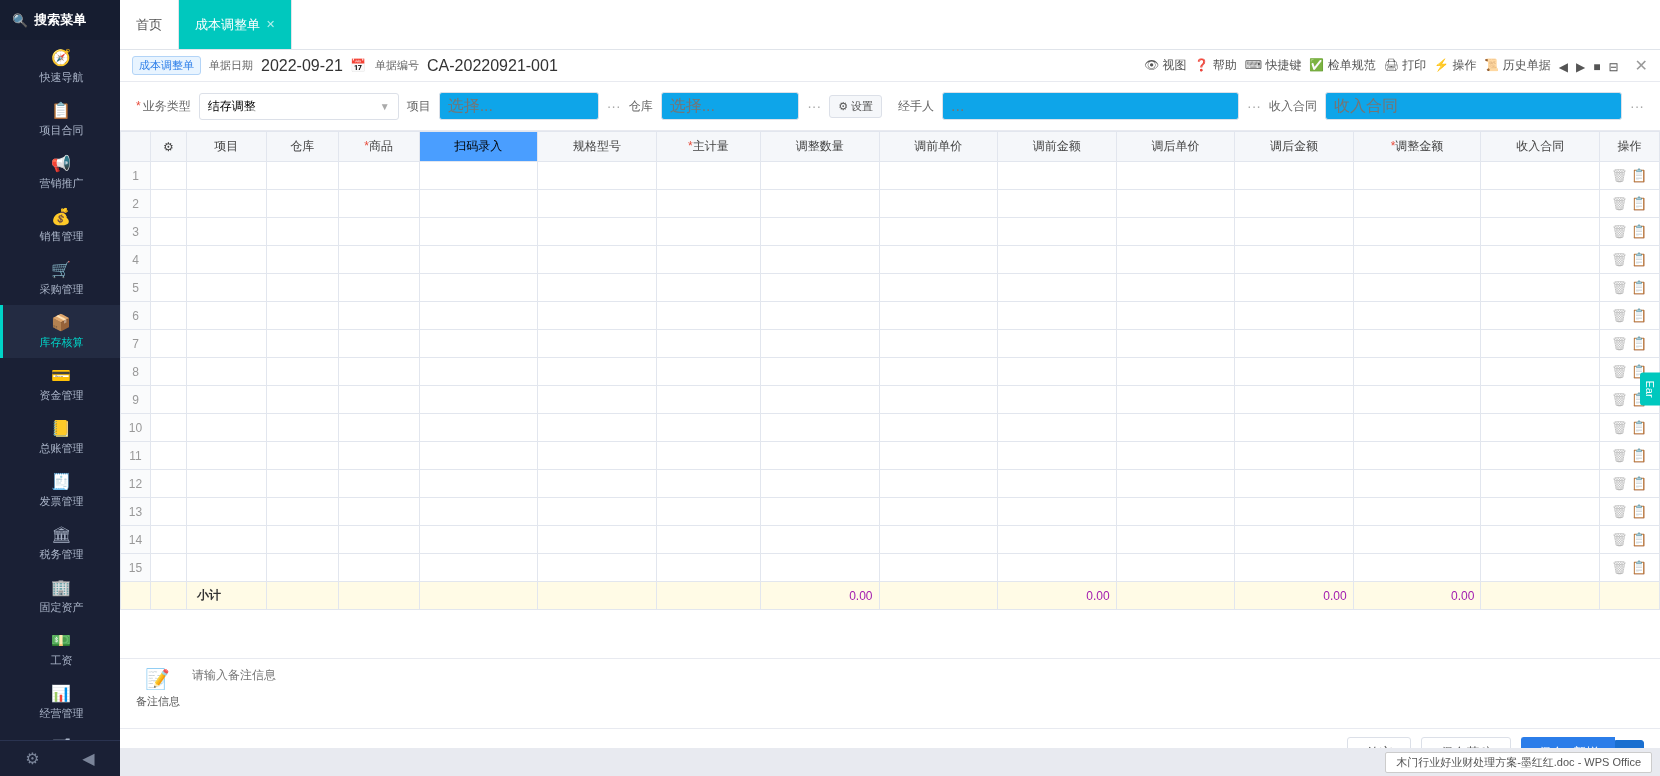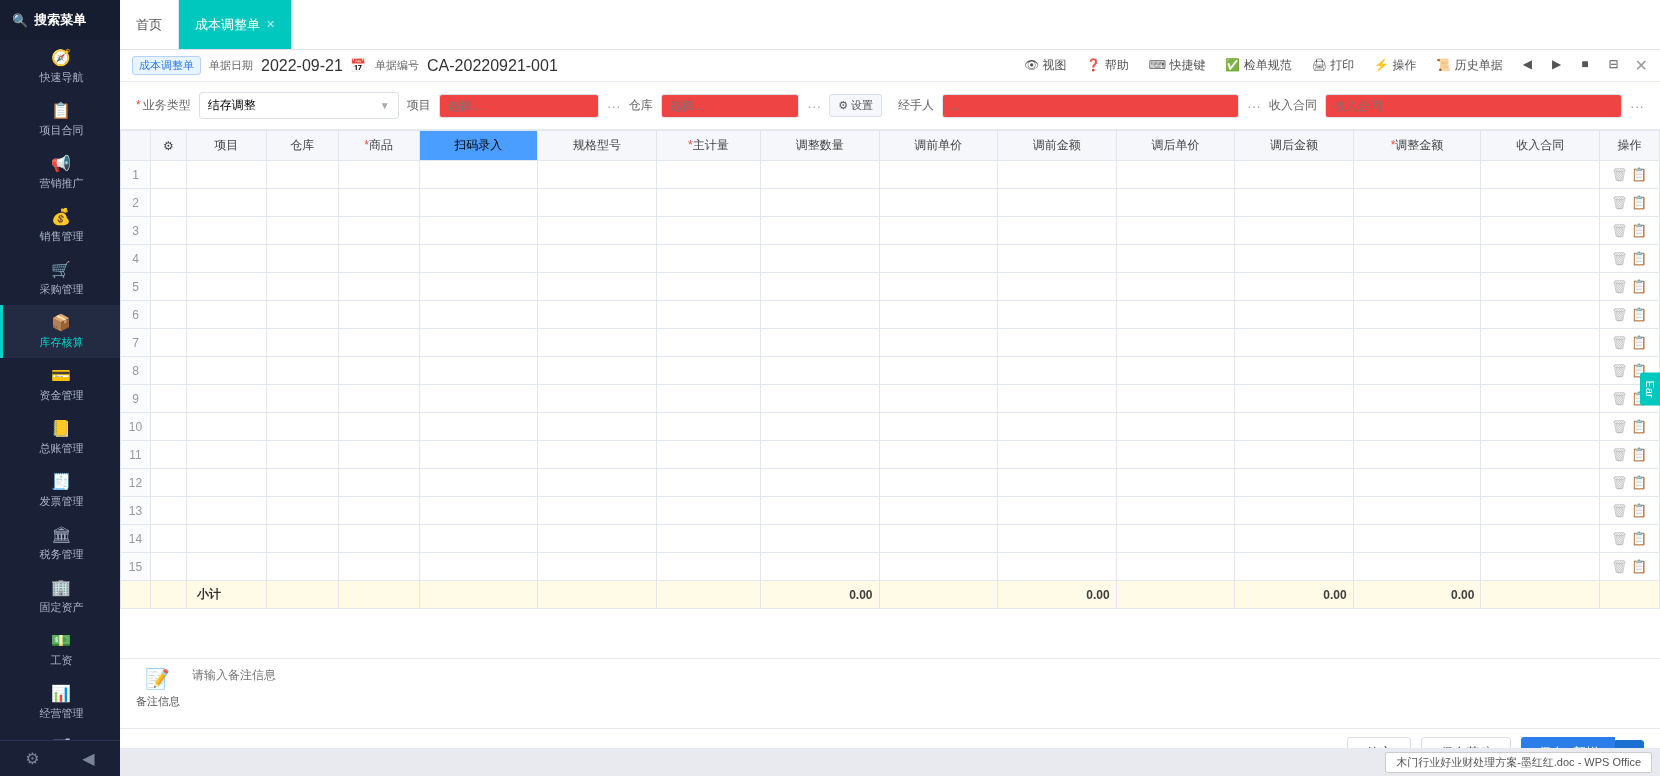--- a/index.html
+++ b/index.html
@@ -109,22 +109,22 @@
       border: 1px solid #b3d4f7;
       border-radius: 3px;
       padding: 1px 6px;
       font-size: 11px;
     }
     .doc-field-label { color: #666; font-size: 11px; }
     .doc-field-value { color: #333; font-size: 16px; font-weight: 500; }
     .doc-toolbar-actions {
       margin-left: auto;
       display: flex;
-      align-items: flex-start;
-      gap: 20px;
+      align-items: flex-end;
+      gap: 8px;
       color: #555;
       font-size: 12px;
     }
     .doc-toolbar-actions span { cursor: pointer; display: flex; align-items: center; gap: 2px; }
     .close-doc { color: #999; cursor: pointer; font-size: 16px; margin-left: 8px; }
 
     
     .form-area {
       padding: 10px 16px;
       display: flex;
@@ -140,23 +140,23 @@
       flex: 1;
       min-width: 300px;
     }
     .form-label { color: #666; font-size: 12px; white-space: nowrap; }
     .form-label.required::before { content: '*'; color: #e74c3c; margin-right: 2px; }
     .form-input {
       flex: 1;
       border: 1px solid #dce0e8;
       border-radius: 3px;
       padding: 4px 8px;
-      font-size: 12px;
+      font-size: 16px;
       color: #333;
-      background: #ef4444;
+      background: #0ea5e9;
       min-width: 120px;
     }
     .form-input-select {
       display: flex;
       align-items: center;
       border: 1px solid #dce0e8;
       border-radius: 3px;
       padding: 4px 8px;
       background: #fff;
       min-width: 200px;
@@ -209,22 +209,22 @@
     .row-num {
       color: #999;
       text-align: center;
       width: 30px;
       background: #fafbfc;
     }
     .col-actions { text-align: center; white-space: nowrap; width: 60px; }
     .action-icon { color: #bbb; cursor: pointer; font-size: 13px; margin: 0 2px; }
     .subtotal-row td {
       background: #fffbe6;
-      font-weight: 700;
-      color: #404040;
+      font-weight: 400;
+      color: #a21caf;
     }
     .subtotal-row td.subtotal-label {
       color: #333;
       font-weight: bold;
       padding-left: 10px;
     }
 
     
     .notes-area {
       border-top: 1px solid #e8eaf0;

